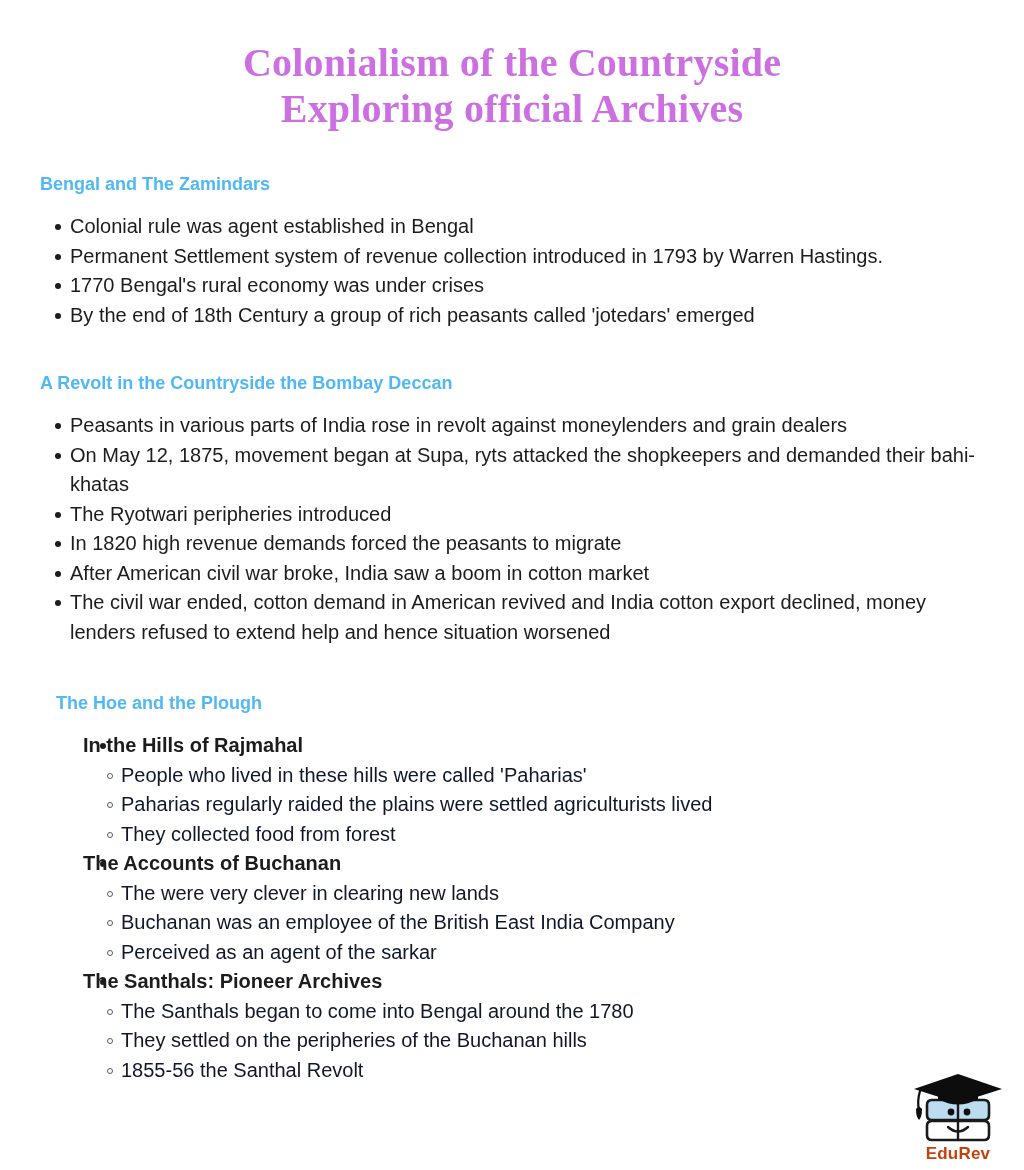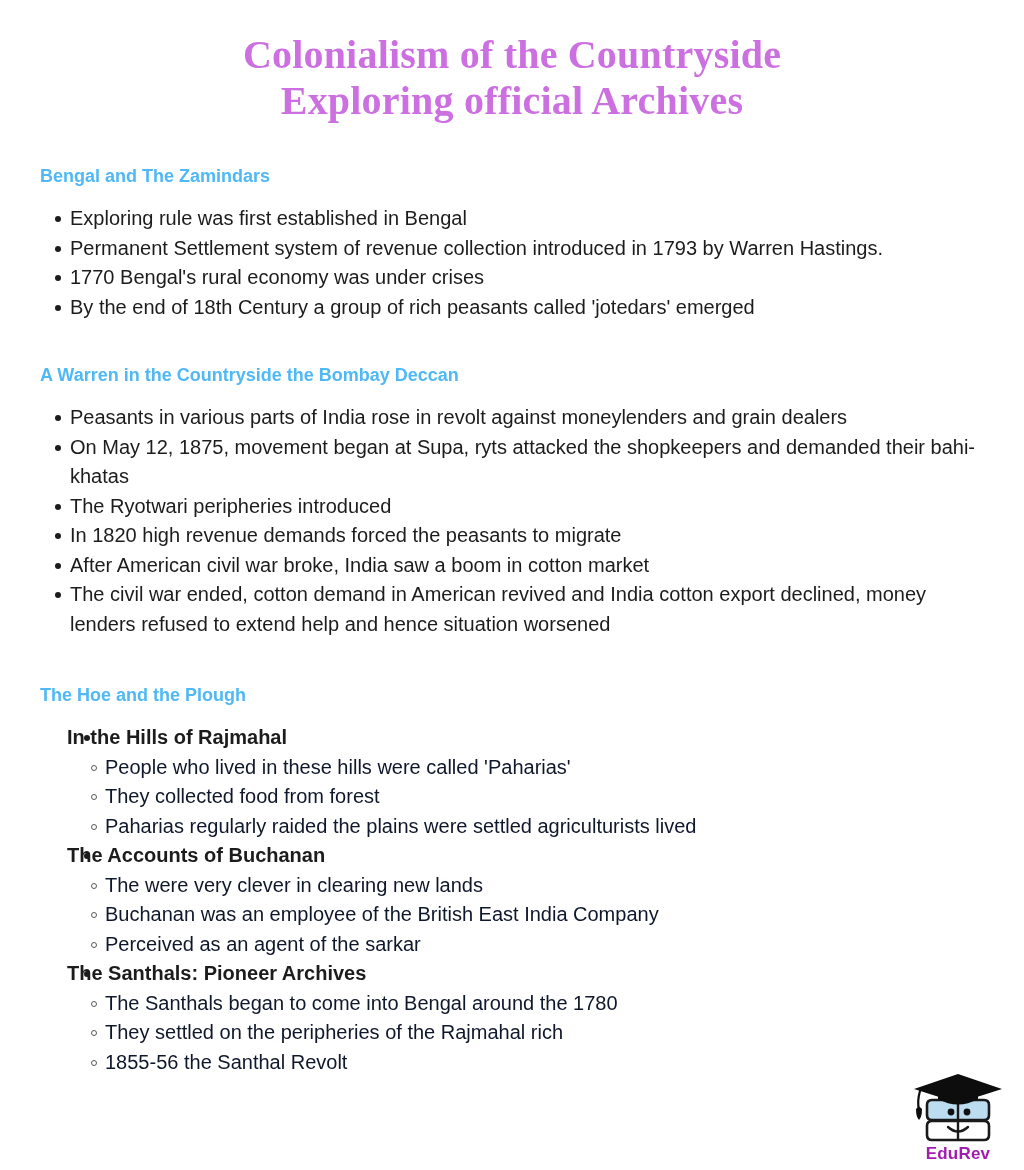--- a/index.html
+++ b/index.html
@@ -19,38 +19,38 @@
 
   
   .doc-title {
     text-align: center;
     font-family: "Liberation Serif", serif;
     font-weight: bold;
     color: #cc6fe0;
     font-size: 40px;
     line-height: 46px;
     letter-spacing: 0.2px;
-    padding-top: 32px;
+    padding-top: 40px;
     margin: 0 0 0 0;
   }
   .doc-title .tline { display: block; }
 
   
   .section { margin: 0; }
   .section-heading {
     color: #4fb8f5;
     font-weight: bold;
     font-size: 18px;
     line-height: 32px;
     margin: 0;
     padding: 0 0 0 40px;
   }
   .s1 { margin-top: 36px; }
   .s2 { margin-top: 37px; }
-  .s3 { margin-top: 40px; }
+  .s3 { margin-top: 40px; margin-left: 16px; }
 
   
   ul.lvl1 {
     list-style: none;
     margin: 12px 0 0 0;
     padding: 0 36px 0 0;
   }
   ul.lvl1 > li {
     position: relative;
     color: #1c1c1c;
@@ -110,82 +110,82 @@
     bottom: 6px;
     width: 104px;
     text-align: center;
   }
   .logo-mark { display: block; width: 92px; height: 74px; margin: 0 auto; }
   .logo-text {
     display: block;
     font-family: "Liberation Sans", sans-serif;
     font-weight: bold;
     font-size: 17px;
-    color: #a21caf;
+    color: #c2410c;
     letter-spacing: 0.2px;
     margin-top: -2px;
   }
 </style>
 </head>
 <body>
 
 <h1 class="doc-title">
   <span class="tline">Colonialism of the Countryside</span>
   <span class="tline">Exploring official Archives</span>
 </h1>
 
 <div class="section s1">
   <h2 class="section-heading">Bengal and The Zamindars</h2>
   <ul class="lvl1">
-    <li><span>Exploring rule was first established in Bengal</span></li>
+    <li><span>Colonial rule was agent established in Bengal</span></li>
     <li><span>Permanent Settlement system of revenue collection introduced in 1793 by Warren Hastings.</span></li>
     <li><span>1770 Bengal's rural economy was under crises</span></li>
     <li><span>By the end of 18th Century a group of rich peasants called 'jotedars' emerged</span></li>
   </ul>
 </div>
 
 <div class="section s2">
-  <h2 class="section-heading">A Warren in the Countryside the Bombay Deccan</h2>
+  <h2 class="section-heading">A Revolt in the Countryside the Bombay Deccan</h2>
   <ul class="lvl1">
     <li><span>Peasants in various parts of India rose in revolt against moneylenders and grain dealers</span></li>
     <li><span>On May 12, 1875, movement began at Supa, ryts attacked the shopkeepers and demanded their bahi-khatas</span></li>
     <li><span>The Ryotwari peripheries introduced</span></li>
     <li><span>In 1820 high revenue demands forced the peasants to migrate</span></li>
     <li><span>After American civil war broke, India saw a boom in cotton market</span></li>
     <li><span>The civil war ended, cotton demand in American revived and India cotton export declined, money lenders refused to extend help and hence situation worsened</span></li>
   </ul>
 </div>
 
 <div class="section s3">
   <h2 class="section-heading">The Hoe and the Plough</h2>
   <ul class="lvl1 indented">
 
     <li class="sub-head">
       <span class="sub-head-text">In the Hills of Rajmahal</span>
       <ul class="lvl2">
         <li><span>People who lived in these hills were called 'Paharias'</span></li>
+        <li><span>Paharias regularly raided the plains were settled agriculturists lived</span></li>
         <li><span>They collected food from forest</span></li>
-        <li><span>Paharias regularly raided the plains were settled agriculturists lived</span></li>
       </ul>
     </li>
 
     <li class="sub-head">
       <span class="sub-head-text">The Accounts of Buchanan</span>
       <ul class="lvl2">
         <li><span>The were very clever in clearing new lands</span></li>
         <li><span>Buchanan was an employee of the British East India Company</span></li>
         <li><span>Perceived as an agent of the sarkar</span></li>
       </ul>
     </li>
 
     <li class="sub-head">
       <span class="sub-head-text">The Santhals: Pioneer Archives</span>
       <ul class="lvl2">
         <li><span>The Santhals began to come into Bengal around the 1780</span></li>
-        <li><span>They settled on the peripheries of the Rajmahal rich</span></li>
+        <li><span>They settled on the peripheries of the Buchanan hills</span></li>
         <li><span>1855-56 the Santhal Revolt</span></li>
       </ul>
     </li>
 
   </ul>
 </div>
 
 <div class="logo-wrap">
   <svg class="logo-mark" viewBox="0 0 92 74">
 

